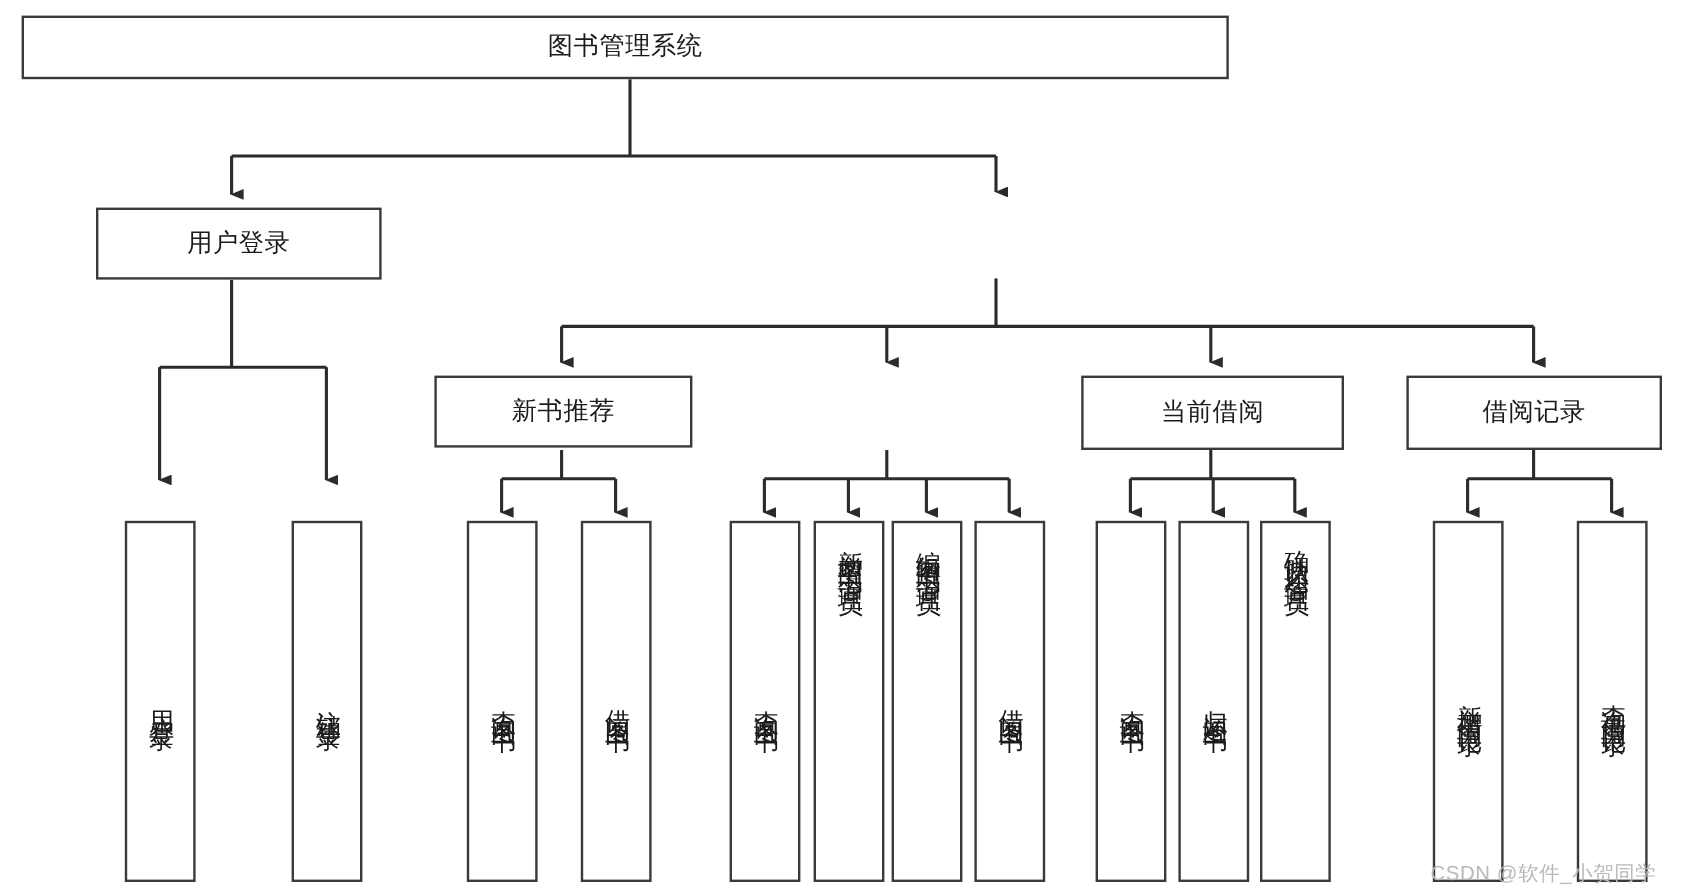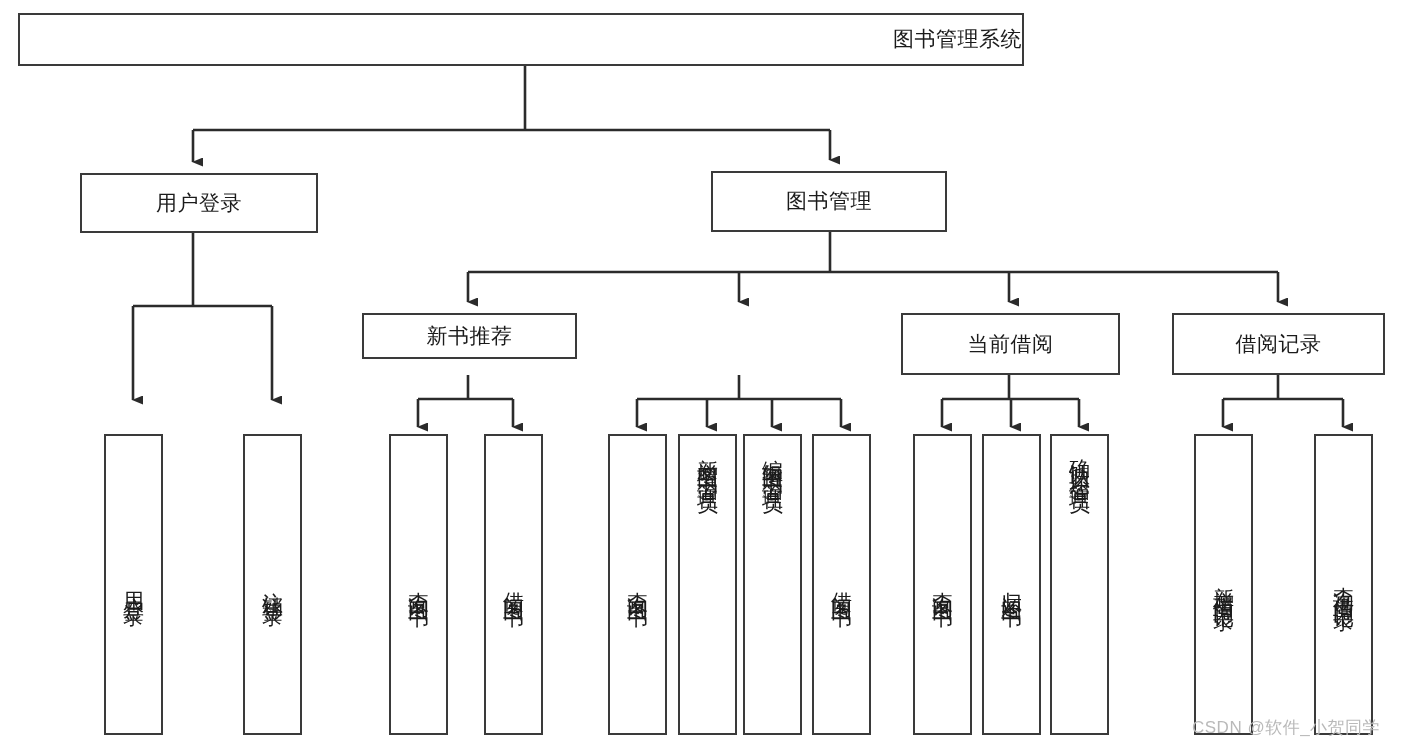--- a/index.html
+++ b/index.html
@@ -120,33 +120,30 @@
       <path d="M1011,399 L1011,427" marker-end="url(#arrowhead)"></path>
       <path d="M1079,399 L1079,427" marker-end="url(#arrowhead)"></path>
 
       <path d="M1278,375 L1278,399"></path>
       <path d="M1223,399 L1343,399"></path>
       <path d="M1223,399 L1223,427" marker-end="url(#arrowhead)"></path>
       <path d="M1343,399 L1343,427" marker-end="url(#arrowhead)"></path>
     </g>
   </svg>
 
-  <div class="node-box" style="left:18px; top:13px; width:1006px; height:53px;justify-content:flex-end;">
+  <div class="node-box" style="left:18px; top:13px; width:1006px; height:53px;">
     <span class="node-label">图书管理系统</span>
   </div>
 
   <div class="node-box" style="left:80px; top:173px; width:238px; height:60px;">
     <span class="node-label">用户登录</span>
   </div>
 
-  <div class="node-box" style="left:711px; top:171px; width:236px; height:61px;">
-    <span class="node-label">图书管理</span>
-  </div>
-
-  <div class="node-box" style="left:362px; top:313px; width:215px; height:46px;">
+
+  <div class="node-box" style="left:362px; top:313px; width:215px; height:60px;">
     <span class="node-label">新书推荐</span>
   </div>
 
 
   <div class="node-box" style="left:901px; top:313px; width:219px; height:62px;align-items:center;">
     <span class="node-label">当前借阅</span>
   </div>
 
   <div class="node-box" style="left:1172px; top:313px; width:213px; height:62px;align-items:center;">
     <span class="node-label">借阅记录</span>

